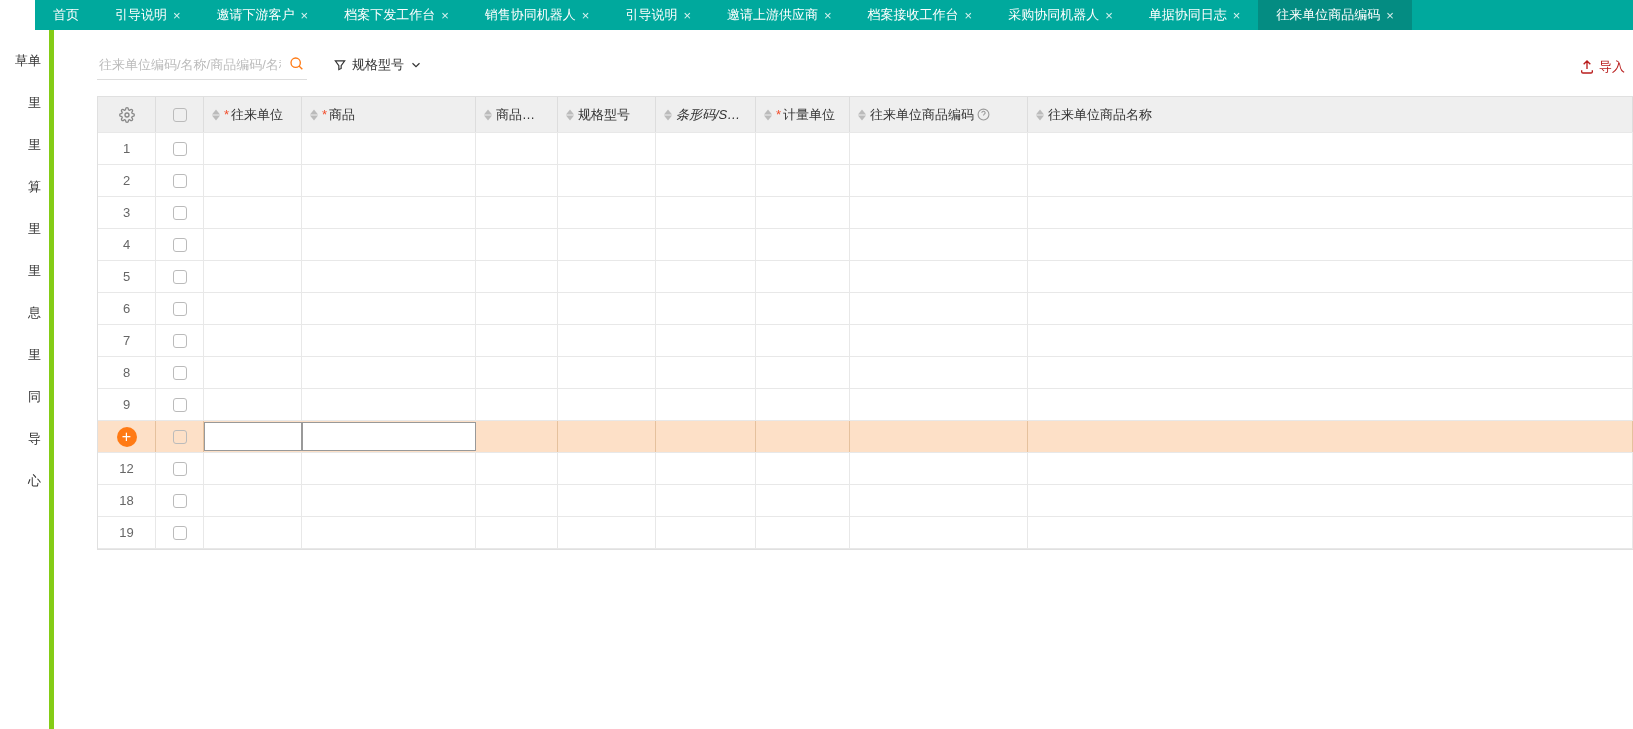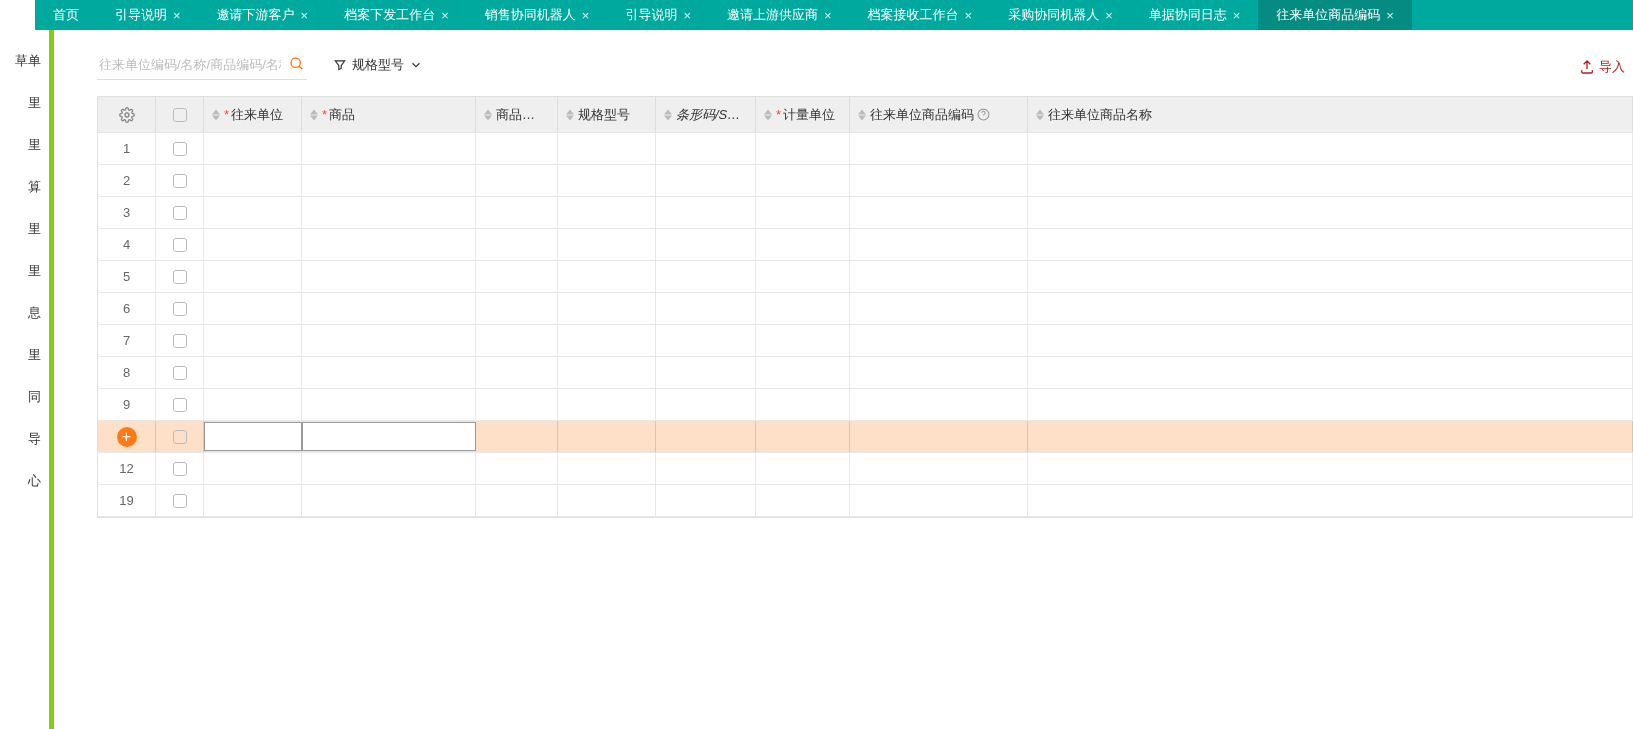--- a/index.html
+++ b/index.html
@@ -410,20 +410,34 @@
           <div class="cell c-unit"></div>
           <div class="cell c-prod"></div>
           <div class="cell c-pimg"></div>
           <div class="cell c-spec"></div>
           <div class="cell c-bar"></div>
           <div class="cell c-meas"></div>
           <div class="cell c-code"></div>
           <div class="cell c-name"></div>
         </div>
         <div class="row">
+          <div class="cell c-idx">18</div>
+          <div class="cell c-chk">
+            <div class="chk"></div>
+          </div>
+          <div class="cell c-unit"></div>
+          <div class="cell c-prod"></div>
+          <div class="cell c-pimg"></div>
+          <div class="cell c-spec"></div>
+          <div class="cell c-bar"></div>
+          <div class="cell c-meas"></div>
+          <div class="cell c-code"></div>
+          <div class="cell c-name"></div>
+        </div>
+        <div class="row">
           <div class="cell c-idx">19</div>
           <div class="cell c-chk">
             <div class="chk"></div>
           </div>
           <div class="cell c-unit"></div>
           <div class="cell c-prod"></div>
           <div class="cell c-pimg"></div>
           <div class="cell c-spec"></div>
           <div class="cell c-bar"></div>
           <div class="cell c-meas"></div>

